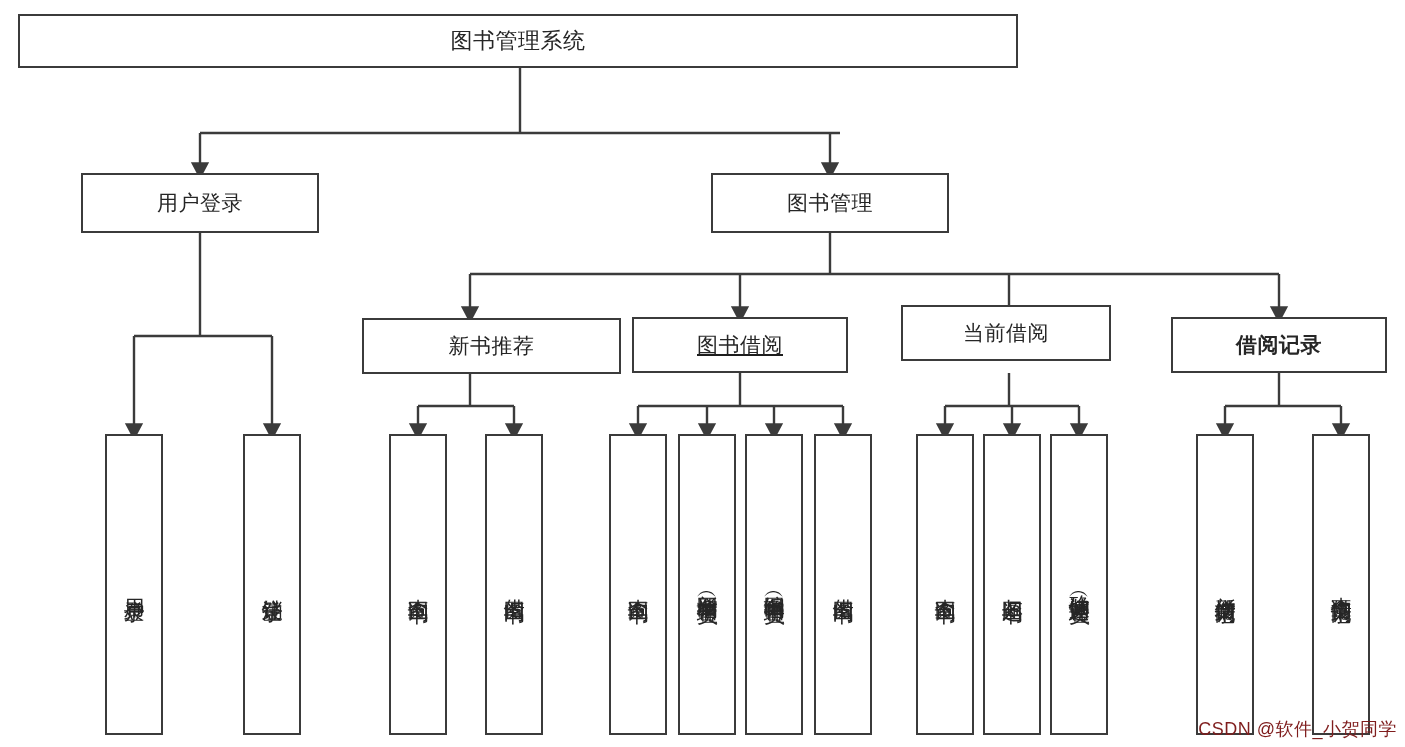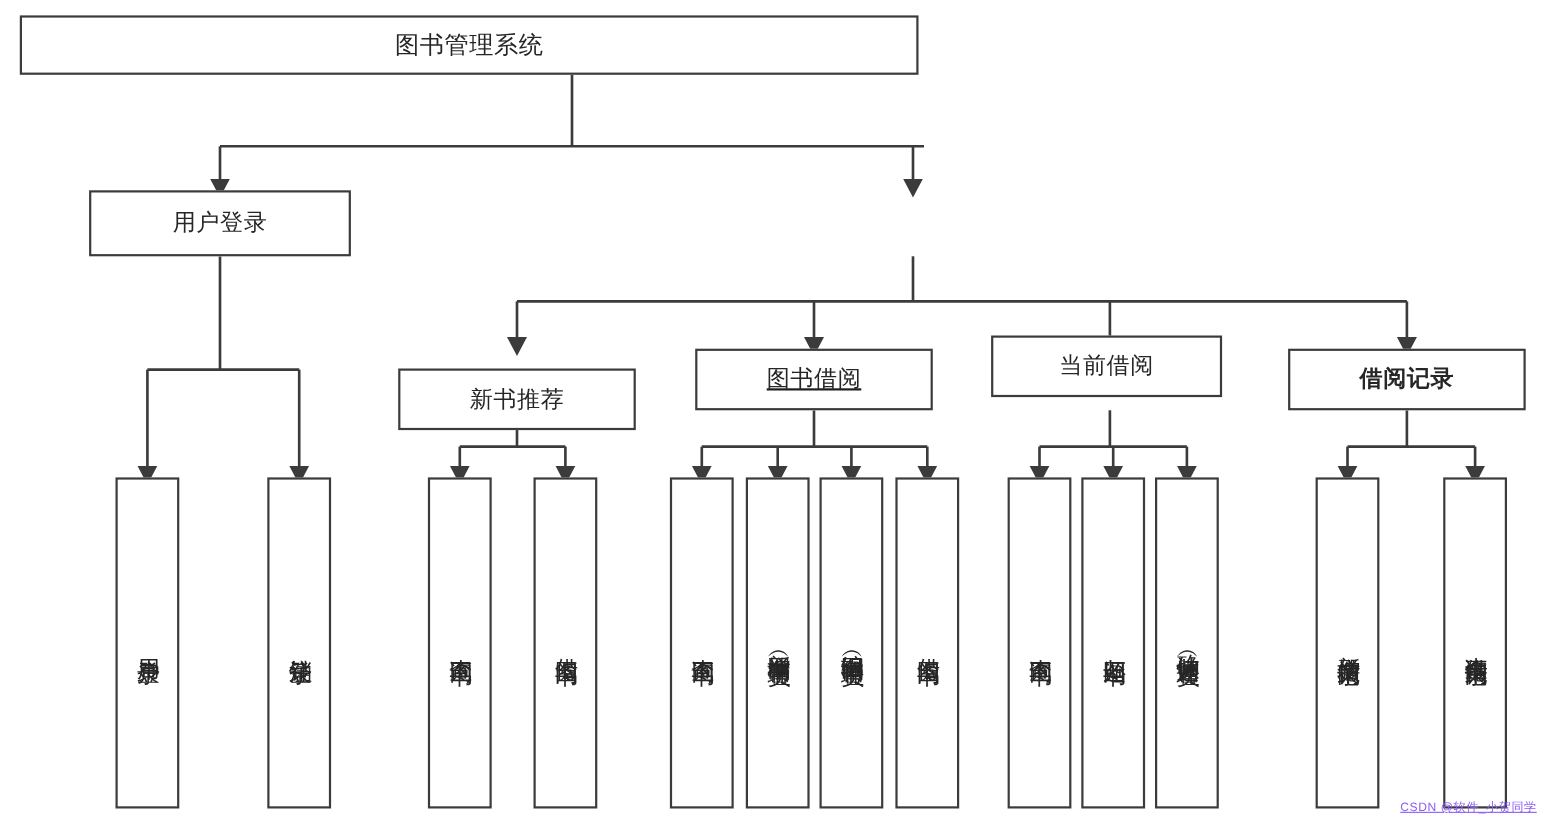--- a/index.html
+++ b/index.html
@@ -57,25 +57,24 @@
     left: 0;
     top: 0;
     width: 1405px;
     height: 747px;
     pointer-events: none;
   }
   .watermark {
     position: absolute;
     right: 8px;
     bottom: 6px;
-    font-size: 11px;
-    color: #8b5cf6;
+    font-size: 18px;
+    color: #7f1d1d;
     letter-spacing: 0.5px;
     white-space: nowrap;
-    text-decoration: underline;
   }
 </style>
 </head>
 <body>
 
 <div id="canvas">
 
   <svg id="edges" viewBox="0 0 1405 747" xmlns="http://www.w3.org/2000/svg">
     <defs>
       <marker id="arrow" markerWidth="9" markerHeight="9" refX="3.2" refY="4.2" orient="auto" markerUnits="strokeWidth">
@@ -119,27 +118,30 @@
       <path d="M1012,406 L1012,431" marker-end="url(#arrow)"></path>
       <path d="M1079,406 L1079,431" marker-end="url(#arrow)"></path>
 
       <path d="M1279,373 L1279,406"></path>
       <path d="M1225,406 L1341,406"></path>
       <path d="M1225,406 L1225,431" marker-end="url(#arrow)"></path>
       <path d="M1341,406 L1341,431" marker-end="url(#arrow)"></path>
     </g>
   </svg>
 
-  <div class="node root horiz" style="left: 18px; top: 14px; width: 817px; height: 54px; border-color: rgb(59, 59, 59);">
+  <div class="node root horiz" style="left: 18px; top: 14px; width: 1000px; height: 54px; border-color: rgb(59, 59, 59);">
     <span class="label">图书管理系统</span>
   </div>
   <div class="node horiz" style="left: 81px; top: 173px; width: 238px; height: 60px; border-color: rgb(59, 59, 59);">
     <span class="label">用户登录</span>
   </div>
-  <div class="node horiz" style="left: 362px; top: 335px; width: 216px; height: 56px; border-color: rgb(59, 59, 59); font-family: Liberation Serif, serif;">
+  <div class="node horiz" style="left: 711px; top: 173px; width: 238px; height: 60px; border-color: rgb(59, 59, 59);">
+    <span class="label">图书管理</span>
+  </div>
+  <div class="node horiz" style="left: 362px; top: 318px; width: 259px; height: 56px; border-color: rgb(59, 59, 59);">
     <span class="label">新书推荐</span>
   </div>
   <div class="node horiz" style="left: 632px; top: 317px; width: 216px; height: 56px; border-color: rgb(59, 59, 59); text-decoration: underline;">
     <span class="label">图书借阅</span>
   </div>
   <div class="node horiz" style="left: 901px; top: 305px; width: 210px; height: 56px; border-color: rgb(59, 59, 59);">
     <span class="label">当前借阅</span>
   </div>
   <div class="node horiz" style="left: 1171px; top: 317px; width: 216px; height: 56px; border-color: rgb(59, 59, 59); font-weight: bold;">
     <span class="label">借阅记录</span>

